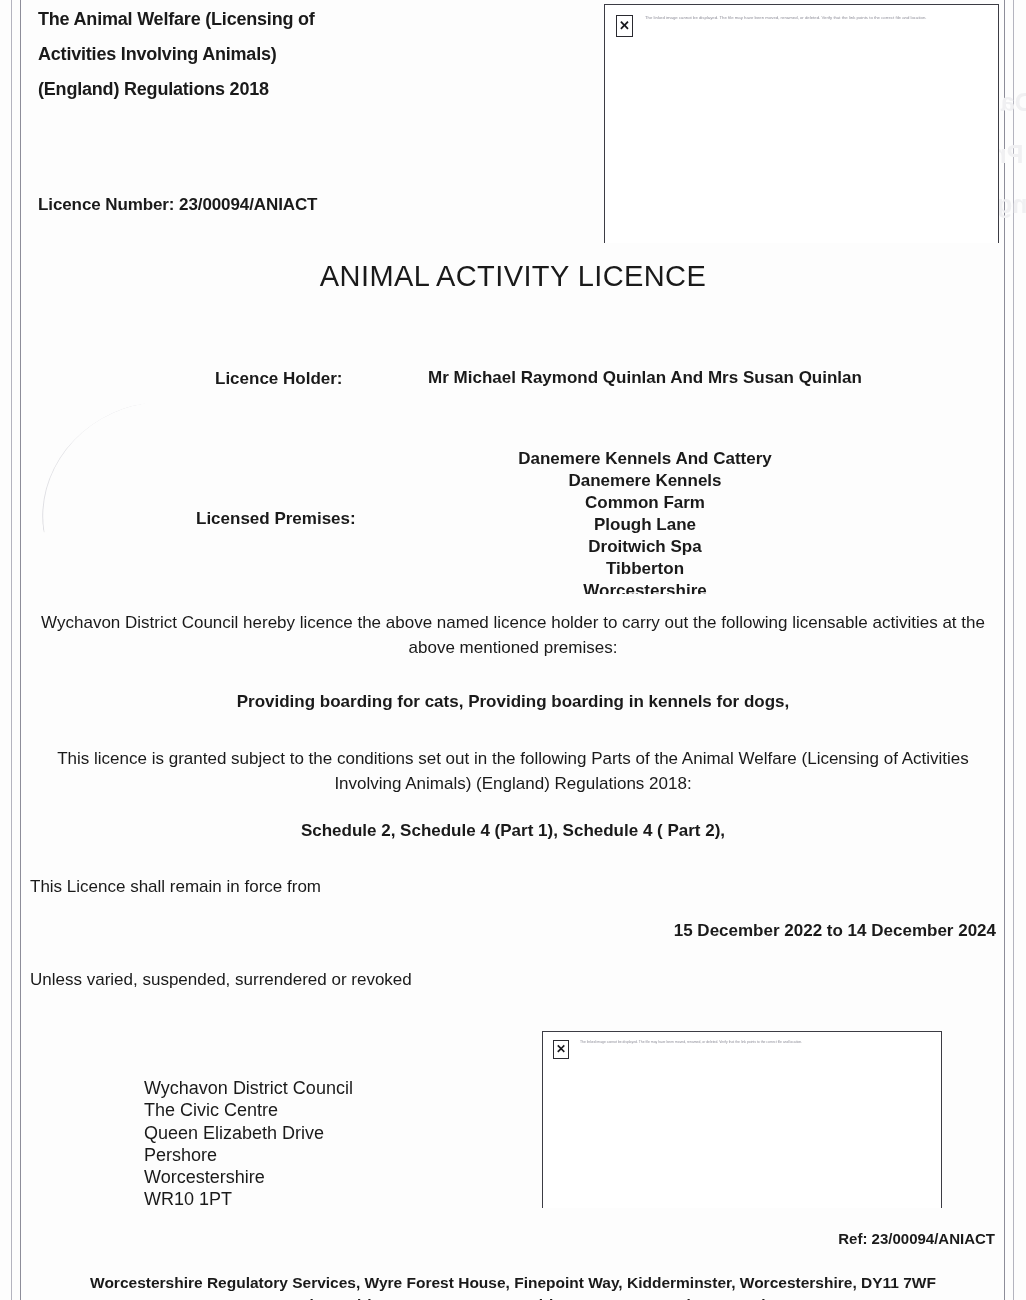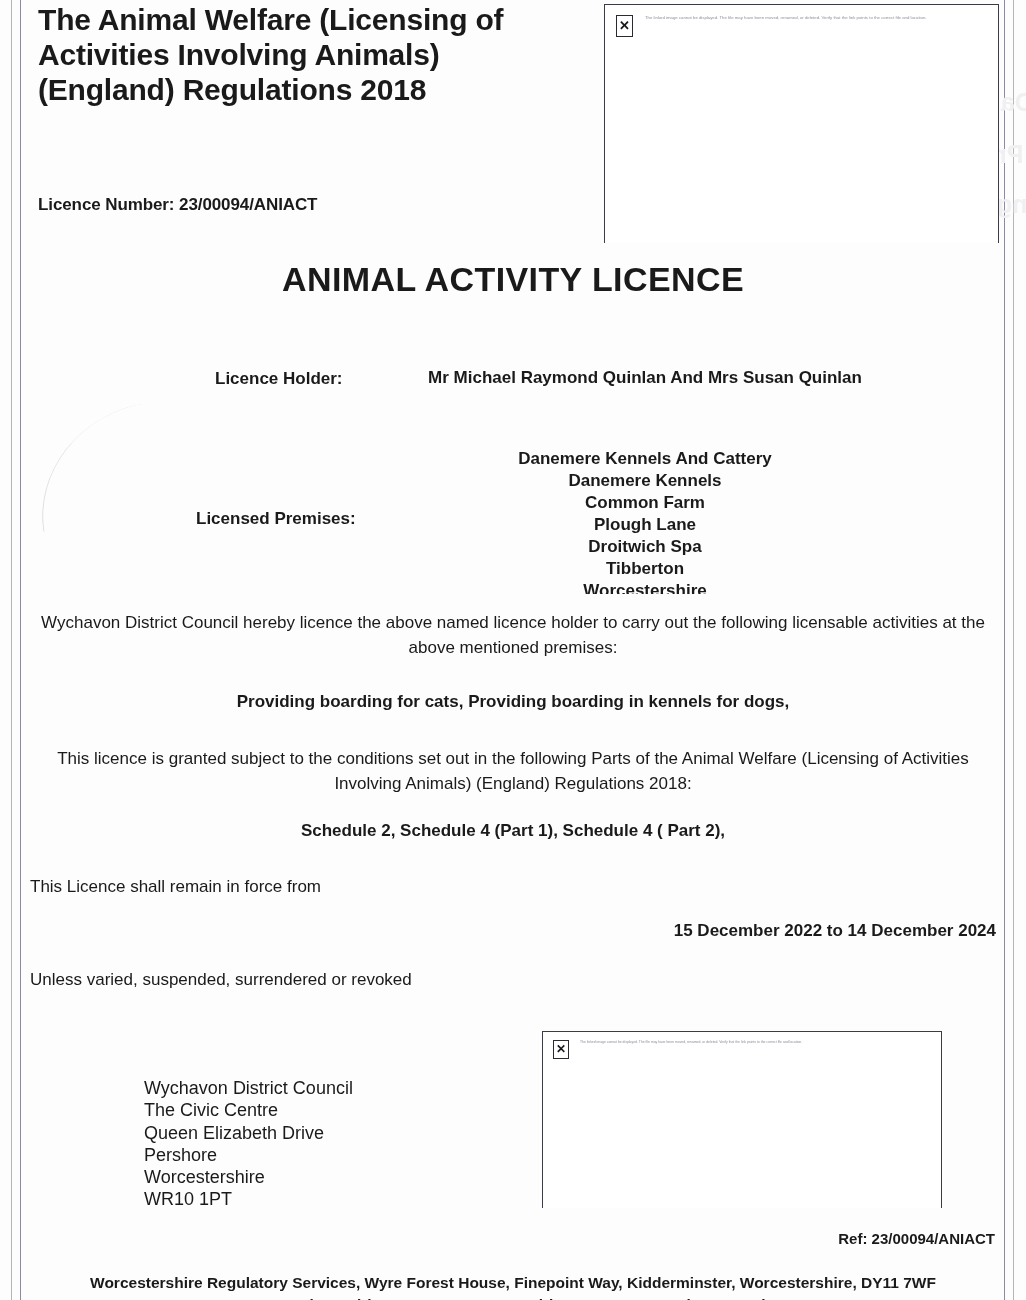--- a/index.html
+++ b/index.html
@@ -55,21 +55,21 @@
     pointer-events: none;
     user-select: none;
   }
 
   
   .doc-title {
     position: absolute;
     left: 38px;
     top: 2px;
     width: 530px;
-    font-size: 30px;
+    font-size: 18px;
     font-weight: bold;
     line-height: 35px;
     letter-spacing: -0.2px;
   }
   .doc-title div { white-space: nowrap; }
 
   .licence-number {
     position: absolute;
     left: 38px;
     top: 195px;
@@ -134,22 +134,22 @@
     left: 37px; top: 8px;
     font-size: 3.4px;
   }
 
   
   .main-heading {
     position: absolute;
     left: 0; right: 0;
     top: 260px;
     text-align: center;
-    font-size: 34px;
-    font-weight: bold;
+    font-size: 29px;
+    font-weight: normal;
     letter-spacing: 0.4px;
   }
 
   
   .field-label {
     position: absolute;
     font-size: 17px;
     font-weight: bold;
     white-space: nowrap;
   }

